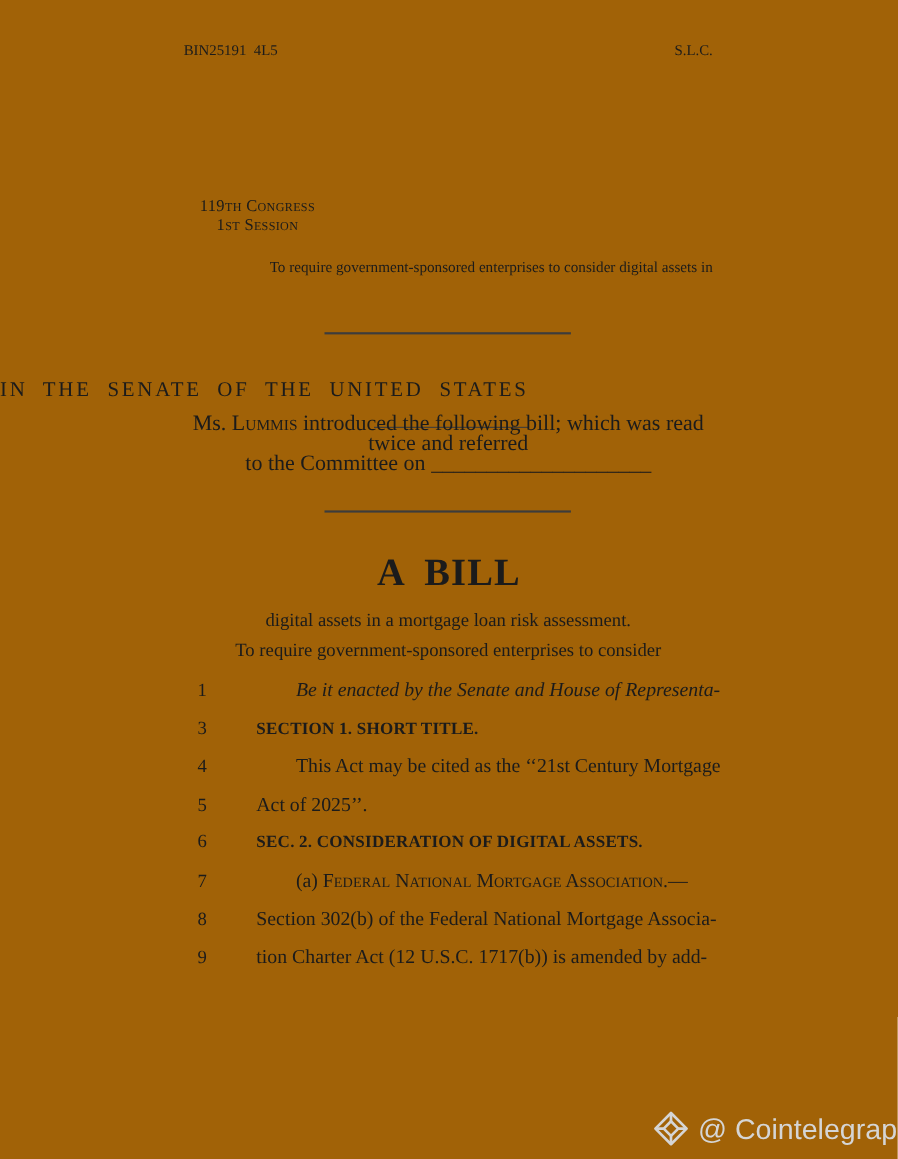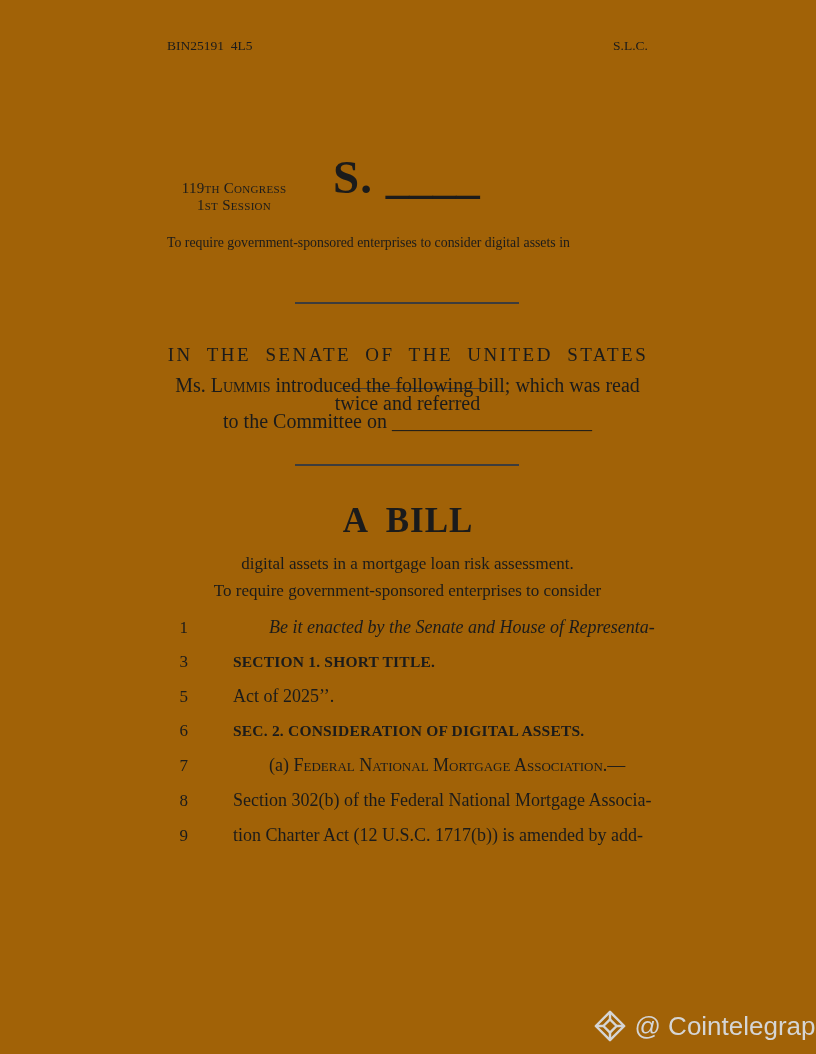--- a/index.html
+++ b/index.html
@@ -20,29 +20,29 @@
     font-variant:small-caps; letter-spacing:0.3px;margin-top:20px;
   }
   .bill-no {
     position:absolute; top:152px; left:333px;
     font-size:47px; font-weight:bold; line-height:50px; letter-spacing:1px;
   }
   .bill-no .blank { font-weight:bold; letter-spacing:0; }
   
   .summary {
     position:absolute; top:231px; left:167px; width:481px;
-    text-align:left; font-size:13.8px; line-height:23px;
+    text-align:right; font-size:13.8px; line-height:23px;
   }
   
   .rule-a { position:absolute; left:295px; width:224px; border-top:2px solid #3c3c3c; }
   .rule1 { top:302px; }
   .rule3 { top:464px; }
   .rule2 { position:absolute; top:388px; left:340px; width:140px; border-top:1.5px solid #3c3c3c; }
   .senate-heading {
-    position:absolute; top:344px; left:0; width:816px; text-align:center;
+    position:absolute; top:344px; left:0; width:816px; 
     font-size:19px; letter-spacing:2.5px; word-spacing:7px;
   }
   .sponsor {
     position:absolute; top:376px; left:157px; width:501px;
     text-align:center; font-size:20px; line-height:18px;
   }
   .sc { font-variant:small-caps; }
   .bill-title {
     position:absolute; top:501px; left:0; width:816px; text-align:center;
     font-size:35px; font-weight:bold; letter-spacing:1px; word-spacing:9px;
@@ -79,21 +79,20 @@
   <div class="runhead">
     <span class="left">BIN25191  4L5</span>
     <span class="right">S.L.C.</span>
   </div>
 
   <div class="congress-block">
     <div>119th Congress</div>
     <div>1st Session</div>
   </div>
 
-  <div class="bill-no"><span>S.</span> <span class="blank">____</span></div>
 
   <div class="summary">
     <div>To require government-sponsored enterprises to consider digital assets in</div>
   </div>
 
   <div class="rule-a rule1"></div>
 
   <div class="senate-heading">IN THE SENATE OF THE UNITED STATES</div>
 
   <div class="rule2"></div>
@@ -108,20 +107,21 @@
   <div class="bill-title">A BILL</div>
 
   <div class="bill-desc">
     <div>digital assets in a mortgage loan risk assessment.</div>
     <div>To require government-sponsored enterprises to consider</div>
   </div>
 
   <div class="body-lines">
     <div class="bline"><span class="lnum">1</span><span class="ltext it ind">Be it enacted by the Senate and House of Representa-</span></div>
     <div class="bline"><span class="lnum">3</span><span class="ltext hd">SECTION 1. SHORT TITLE.</span></div>
+    <div class="bline"><span class="lnum">4</span><span class="ltext ind">This Act may be cited as the ‘‘21st Century Mortgage</span></div>
     <div class="bline"><span class="lnum">5</span><span class="ltext">Act of 2025’’.</span></div>
     <div class="bline"><span class="lnum">6</span><span class="ltext hd">SEC. 2. CONSIDERATION OF DIGITAL ASSETS.</span></div>
     <div class="bline"><span class="lnum">7</span><span class="ltext ind"><span>(a) </span><span class="sc">Federal National Mortgage Association</span><span>.—</span></span></div>
     <div class="bline"><span class="lnum">8</span><span class="ltext">Section 302(b) of the Federal National Mortgage Associa-</span></div>
     <div class="bline"><span class="lnum">9</span><span class="ltext">tion Charter Act (12 U.S.C. 1717(b)) is amended by add-</span></div>
   </div>
 
   <div class="watermark">
     <svg class="wm-icon" viewBox="0 0 36 36" fill="none" stroke="#d5d5d5" stroke-width="2.6" stroke-linejoin="round">
       <path d="M18 3 L33 18 L18 33 L3 18 Z"></path>

